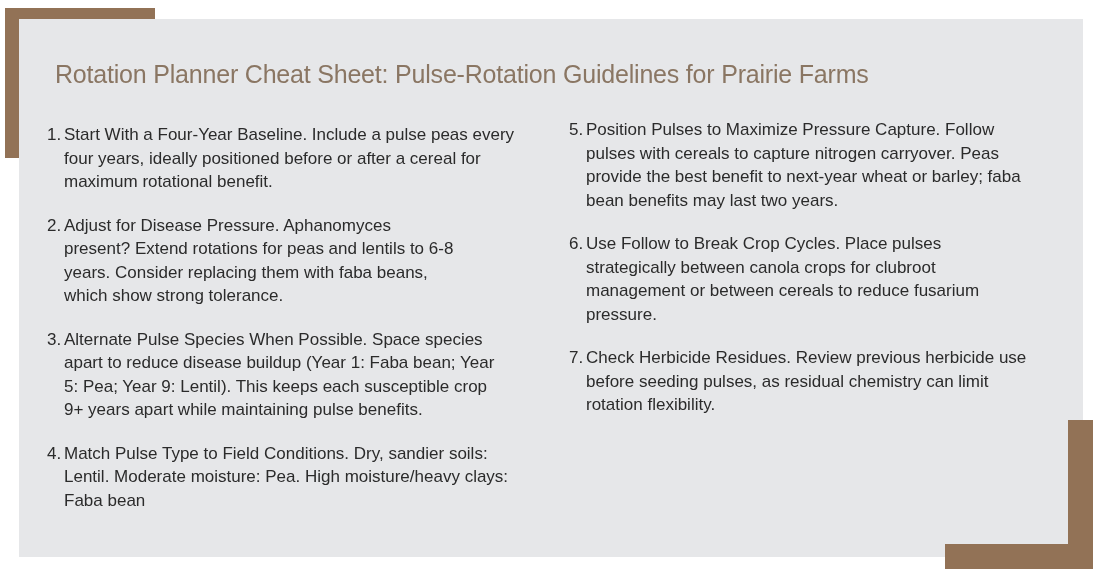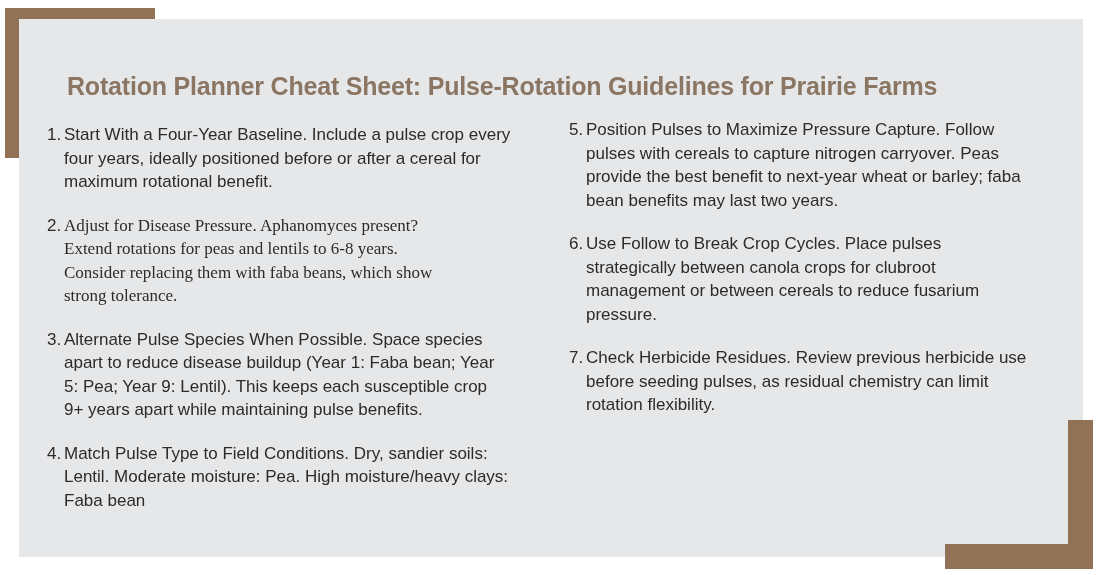--- a/index.html
+++ b/index.html
@@ -38,30 +38,30 @@
     .num { flex: 0 0 auto; width: 17px; }
     .txt { flex: 1 1 auto; }
   </style>
 </head>
 <body>
 
 <div class="bracket-tl"></div>
 <div class="panel"></div>
 <div class="bracket-br"></div>
 
-<h1 class="title" style="margin:12px;font-weight:bold;">Rotation Planner Cheat Sheet: Pulse-Rotation Guidelines for Prairie Farms</h1>
+<h1 class="title" style="margin:0;font-weight:normal;">Rotation Planner Cheat Sheet: Pulse-Rotation Guidelines for Prairie Farms</h1>
 
 <div class="col col-left">
   <div class="item">
     <span class="num">1.</span>
-    <span class="txt">Start With a Four-Year Baseline. Include a pulse crop every four years, ideally positioned before or after a cereal for maximum rotational benefit.</span>
+    <span class="txt">Start With a Four-Year Baseline. Include a pulse peas every four years, ideally positioned before or after a cereal for maximum rotational benefit.</span>
   </div>
   <div class="item">
     <span class="num">2.</span>
-    <span class="txt" style="padding-right:60px;font-family:Liberation Serif, serif;">Adjust for Disease Pressure. Aphanomyces present? Extend rotations for peas and lentils to 6-8 years. Consider replacing them with faba beans, which show strong tolerance.</span>
+    <span class="txt" style="padding-right:60px;">Adjust for Disease Pressure. Aphanomyces present? Extend rotations for peas and lentils to 6-8 years. Consider replacing them with faba beans, which show strong tolerance.</span>
   </div>
   <div class="item">
     <span class="num">3.</span>
     <span class="txt" style="padding-right:20px;">Alternate Pulse Species When Possible. Space species apart to reduce disease buildup (Year 1: Faba bean; Year 5: Pea; Year 9: Lentil). This keeps each susceptible crop 9+ years apart while maintaining pulse benefits.</span>
   </div>
   <div class="item">
     <span class="num">4.</span>
     <span class="txt">Match Pulse Type to Field Conditions. Dry, sandier soils: Lentil. Moderate moisture: Pea. High moisture/heavy clays: Faba bean</span>
   </div>
 </div>

